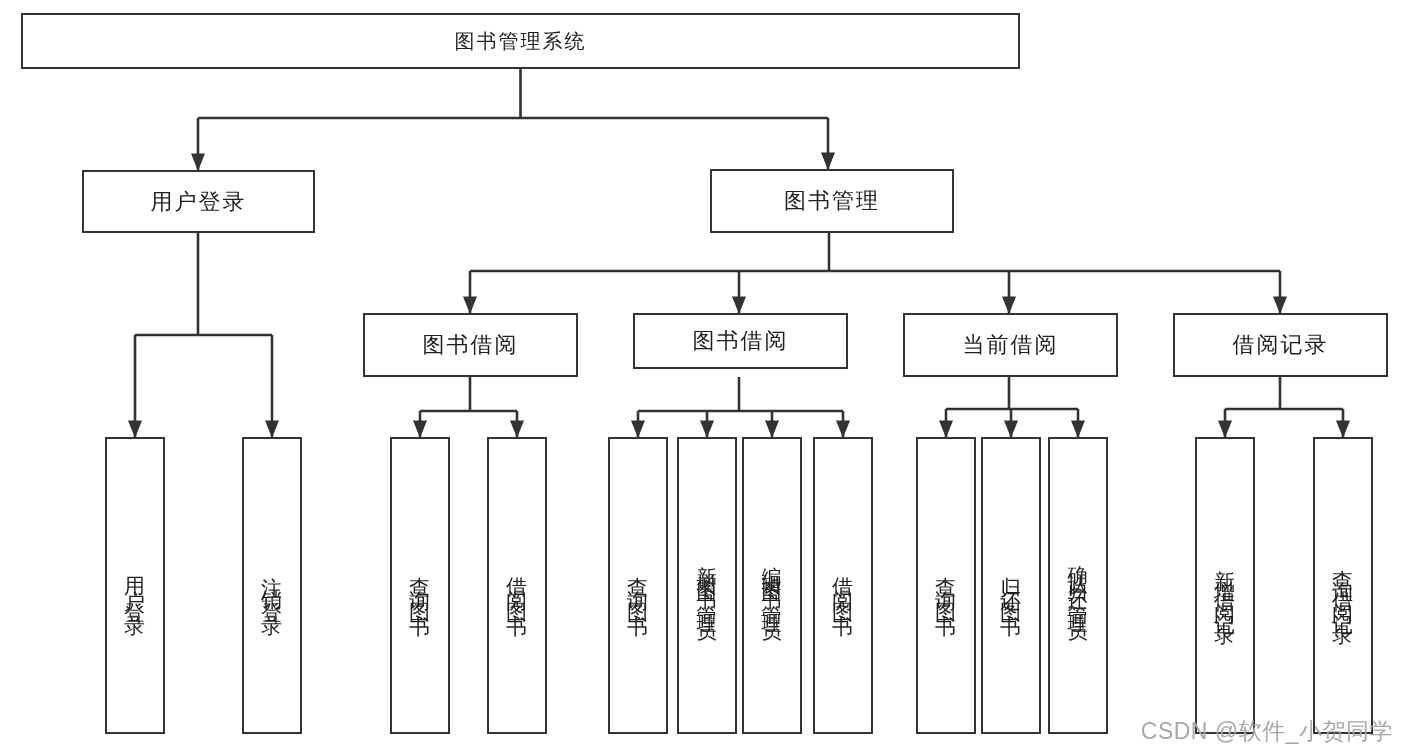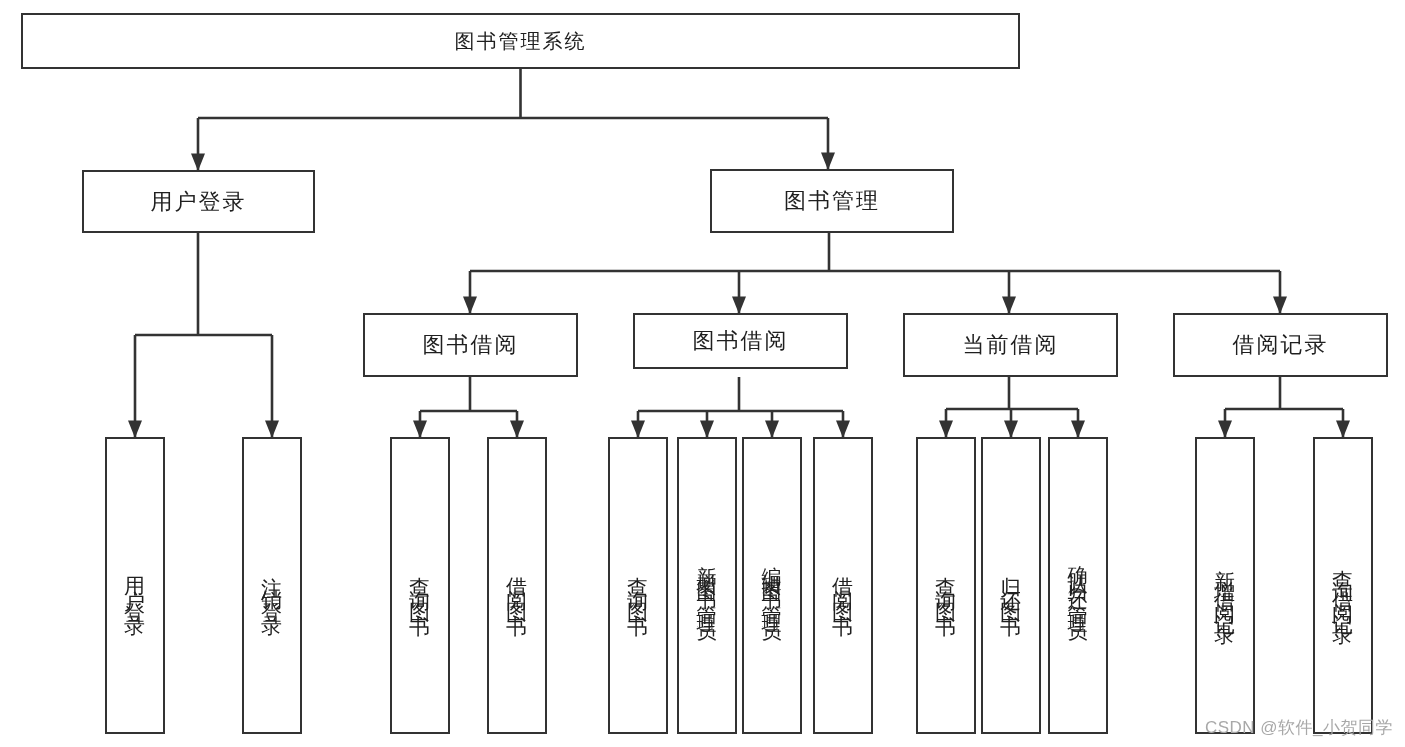--- a/index.html
+++ b/index.html
@@ -28,21 +28,21 @@
   }
   .ls-4 .vtext{letter-spacing:13px;}
   .ls-6 .vtext{letter-spacing:11px;}
   .ls-9 .vtext{letter-spacing:8px;font-size:20px;}
   #l1{left:105px;}  #l2{left:242px;}
   #l3{left:390px;}  #l4{left:487px;}
   #l5{left:608px;}  #l6{left:677px;}  #l7{left:742px;}  #l8{left:813px;}
   #l9{left:916px;}  #l10{left:981px;} #l11{left:1048px;}
   #l12{left:1195px;}#l13{left:1313px;}
   .watermark{
-    position:absolute;right:12px;top:716px;font-size:17px;color:#a8a8a8;
+    position:absolute;right:12px;top:716px;font-size:23px;color:#a8a8a8;
     letter-spacing:0.5px;white-space:nowrap;
   }
 </style>
 </head>
 <body>
 
 <div class="stage">
 
   <svg class="wires" viewBox="0 0 1405 747" aria-hidden="true">
     <defs>

